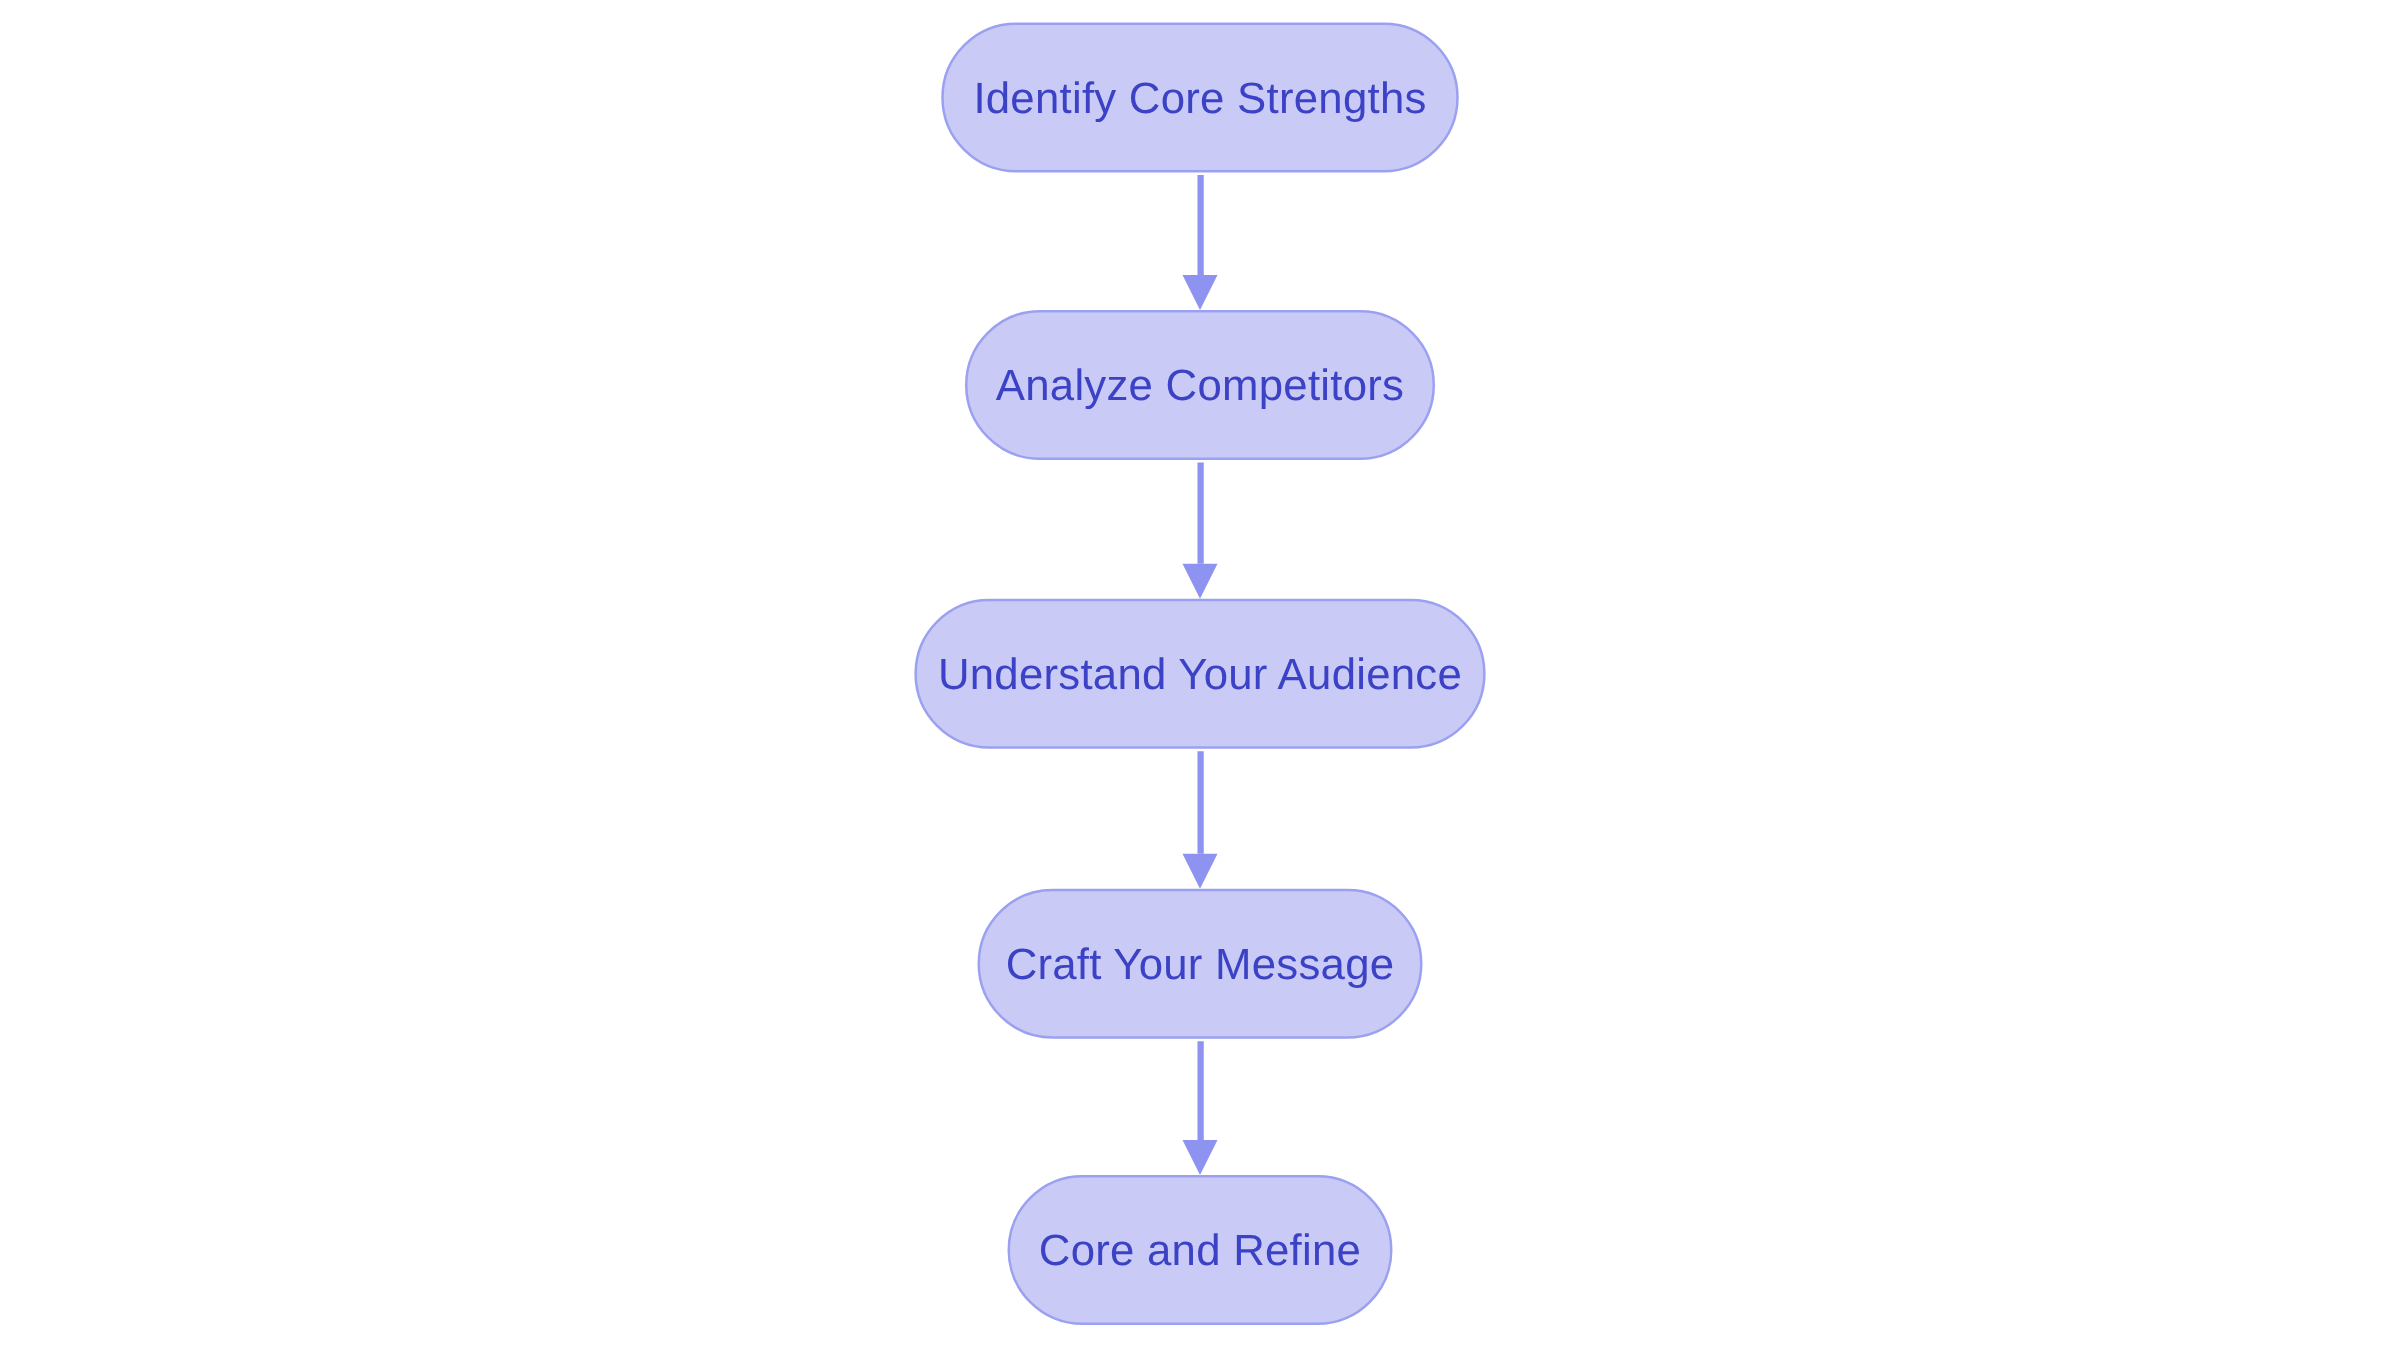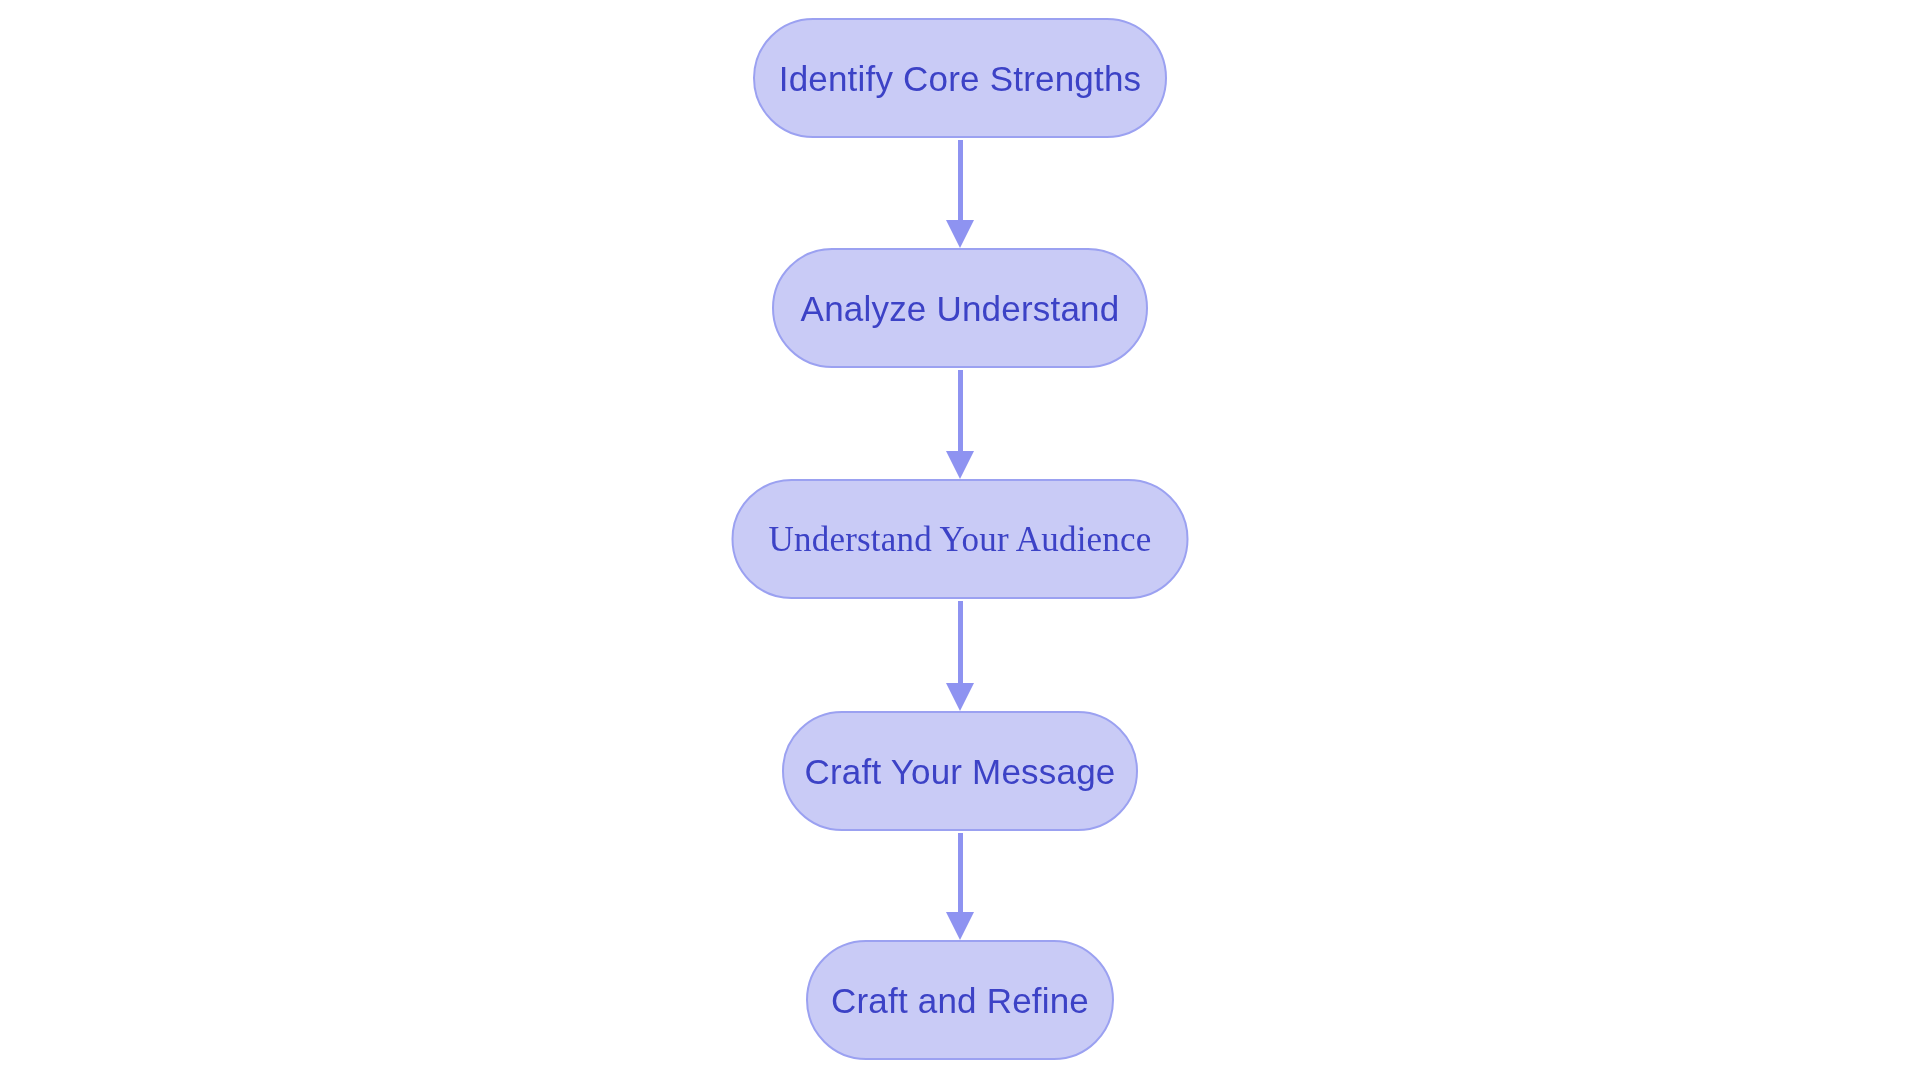--- a/index.html
+++ b/index.html
@@ -18,21 +18,21 @@
     border:2px solid var(--node-border,#9ba1f1);
     display:flex;align-items:center;justify-content:center;
   }
   .node-label{
     color:var(--node-text,#3c42c6);
     font-size:35px;line-height:1;letter-spacing:0.2px;
     white-space:nowrap;
   }
   .n1{top:18px;width:414px;}
   .n2{top:248px;width:376px;}
-  .n3{top:479px;width:457px;font-family:Liberation Serif, serif;}
+  .n3{top:479px;width:457px;}
   .n4{top:711px;width:356px;}
   .n5{top:940px;width:308px;}
   .arrow{
     position:absolute;left:50%;transform:translateX(-50%);
     width:28px;display:flex;flex-direction:column;align-items:center;
   }
   .a1{top:140px;height:108px;}
   .a2{top:370px;height:109px;}
   .a3{top:601px;height:110px;}
   .a4{top:833px;height:107px;}
@@ -52,21 +52,21 @@
   <div class="node n1">
     <span class="node-label">Identify Core Strengths</span>
   </div>
 
   <div class="arrow a1">
     <div class="stem"></div>
     <div class="head"></div>
   </div>
 
   <div class="node n2">
-    <span class="node-label">Analyze Understand</span>
+    <span class="node-label">Analyze Competitors</span>
   </div>
 
   <div class="arrow a2">
     <div class="stem"></div>
     <div class="head"></div>
   </div>
 
   <div class="node n3">
     <span class="node-label">Understand Your Audience</span>
   </div>
@@ -79,16 +79,16 @@
   <div class="node n4">
     <span class="node-label">Craft Your Message</span>
   </div>
 
   <div class="arrow a4">
     <div class="stem"></div>
     <div class="head"></div>
   </div>
 
   <div class="node n5">
-    <span class="node-label">Craft and Refine</span>
+    <span class="node-label">Core and Refine</span>
   </div>
 
 </div>
 
 </body></html>

